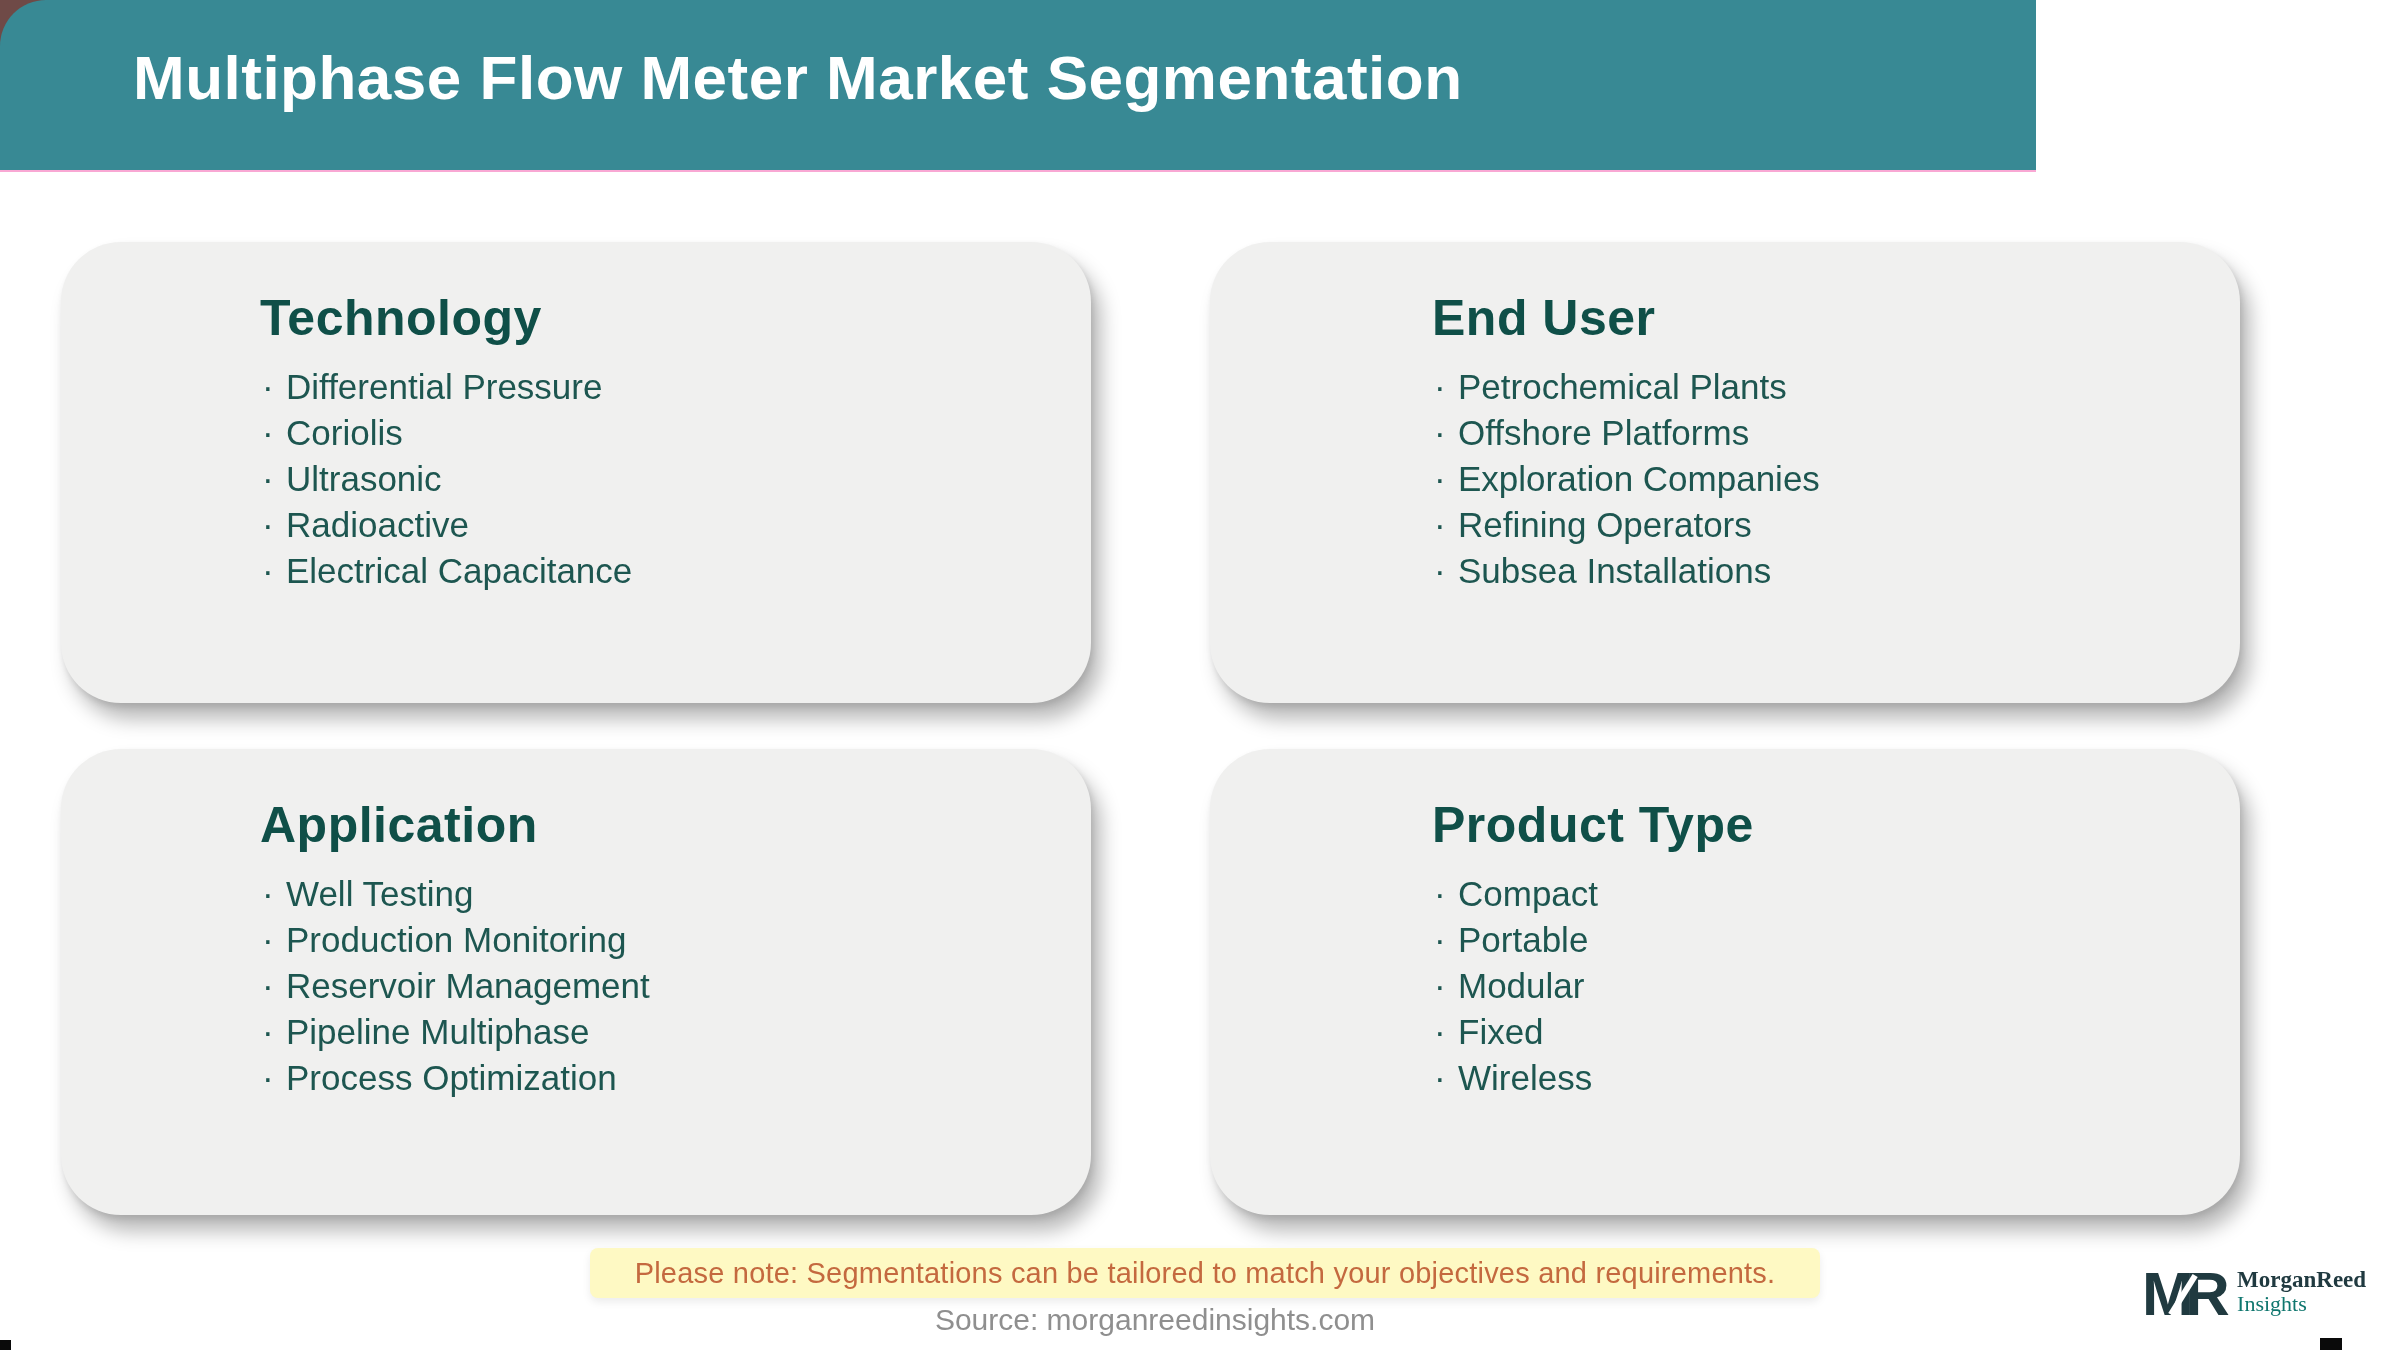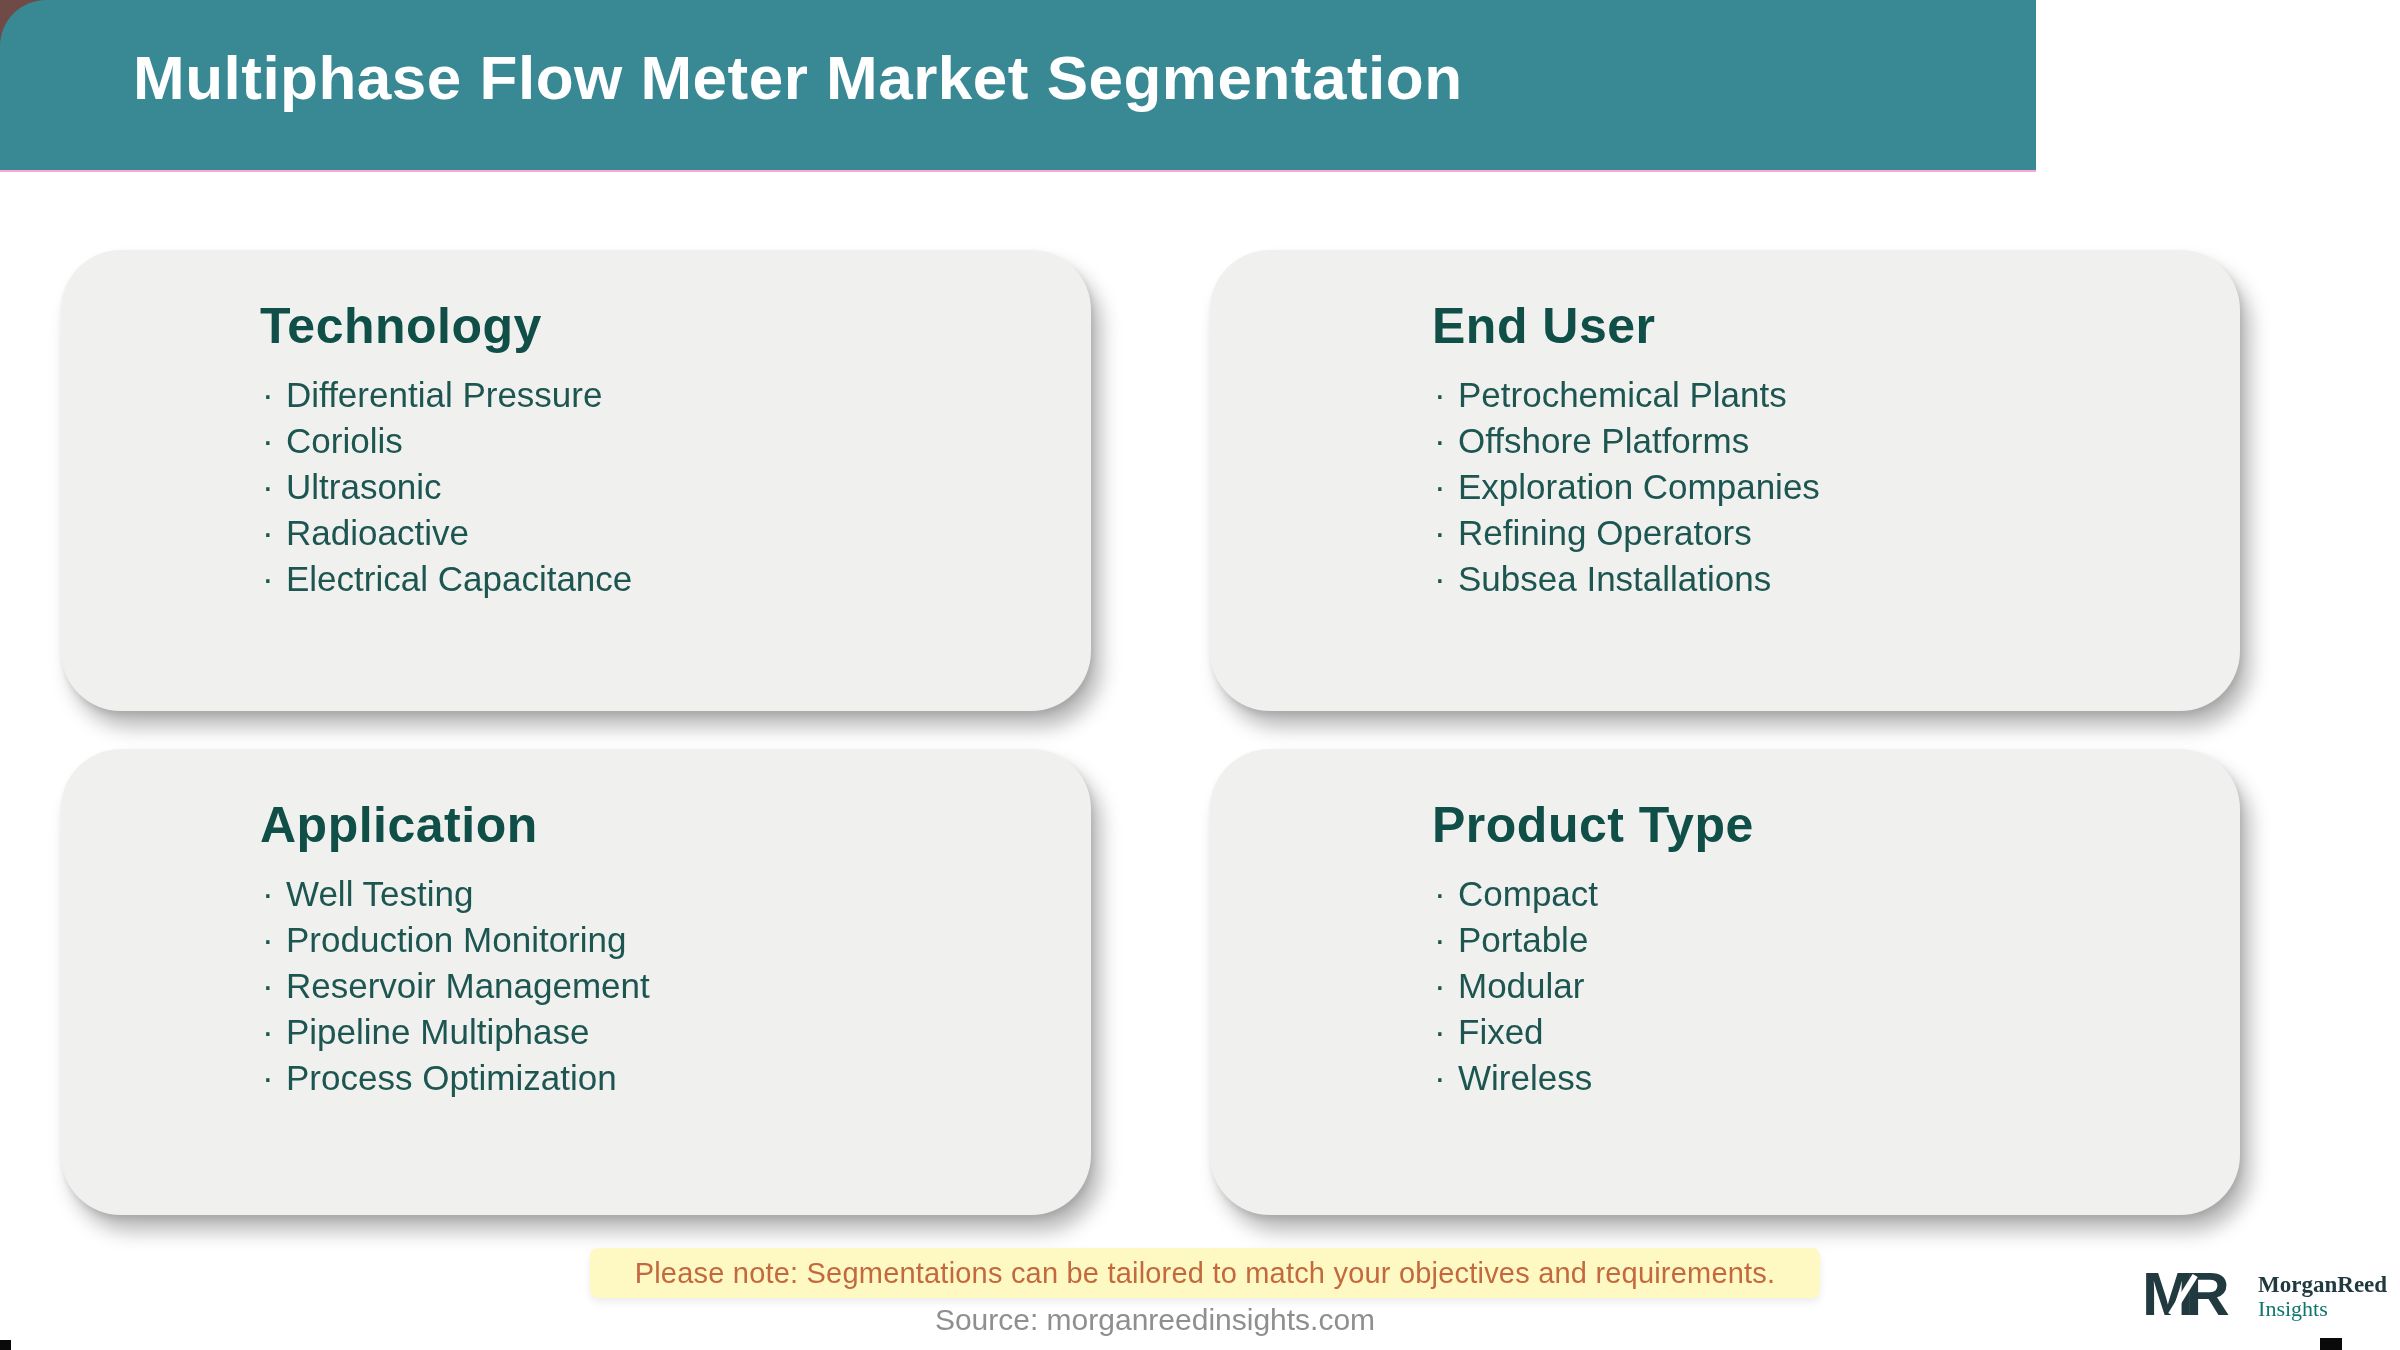--- a/index.html
+++ b/index.html
@@ -27,21 +27,21 @@
     color:#ffffff;font-size:62px;font-weight:700;letter-spacing:0.5px;
   }
 
   .card{
     position:absolute;width:1030px;background:#f0f0ef;
     border-radius:60px;
     box-shadow:10px 16px 20px rgba(0,0,0,0.28), 2px 4px 6px rgba(0,0,0,0.10);
     box-sizing:border-box;
     z-index:1;
   }
-  .card.row1{top:250px;height:461px;}
+  .card.row1{top:242px;height:461px;}
   .card.row2{top:749px;height:466px;}
   .card.col1{left:61px;padding:46px 40px 0 199px;}
   .card.col2{left:1210px;padding:46px 40px 0 222px;}
 
   .card h2{
     margin:0 0 16px 0;
     font-size:50px;font-weight:700;color:#0f4f48;letter-spacing:0.5px;
     line-height:1.2;
   }
   .card ul{
@@ -72,21 +72,21 @@
 
   .source-line{
     position:absolute;left:0;top:1303px;width:2310px;
     text-align:center;
     font-size:30px;color:#8f8f8f;
     z-index:1;
   }
 
   .brand{
     position:absolute;left:2142px;top:1268px;
-    display:flex;align-items:flex-end;gap:29px;z-index:1;
+    display:flex;align-items:flex-start;gap:8px;z-index:1;
   }
   .brand .monogram{
     position:relative;
     font-size:62px;font-weight:800;letter-spacing:-0.14em;
     color:#203a40;line-height:52px;height:52px;
     padding-right:8px;
   }
   .brand .monogram .slash{
     position:absolute;left:38px;top:4px;width:6px;height:46px;
     background:#ffffff;transform:rotate(32deg);

